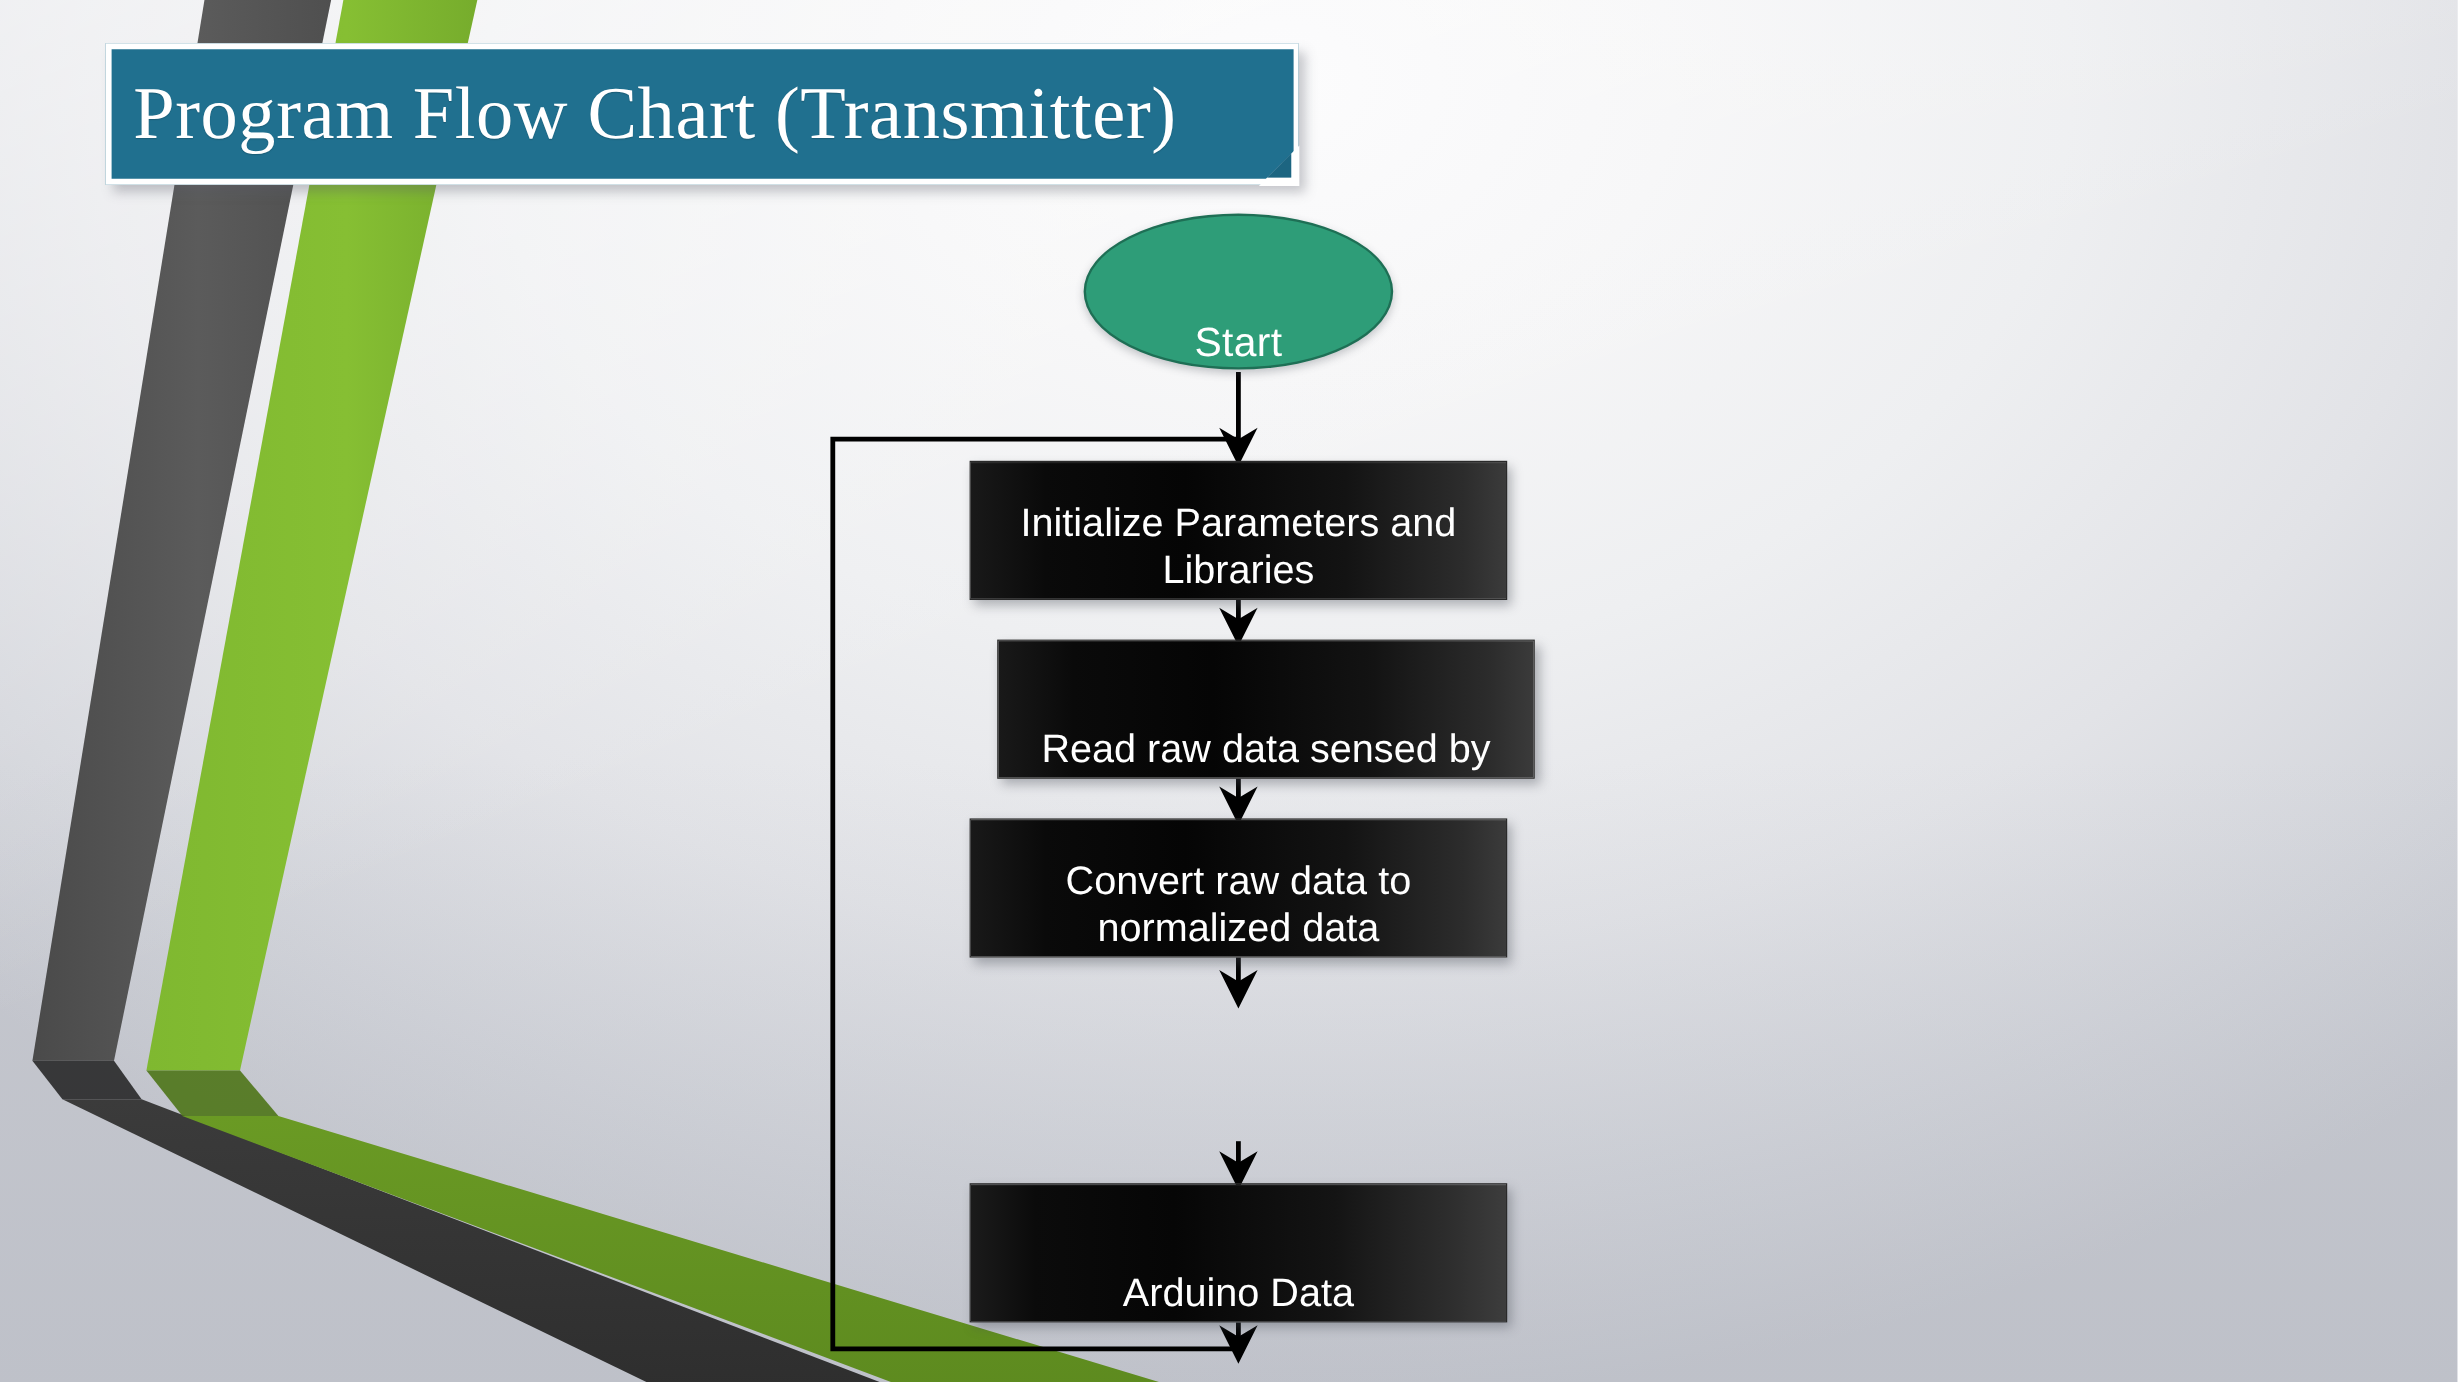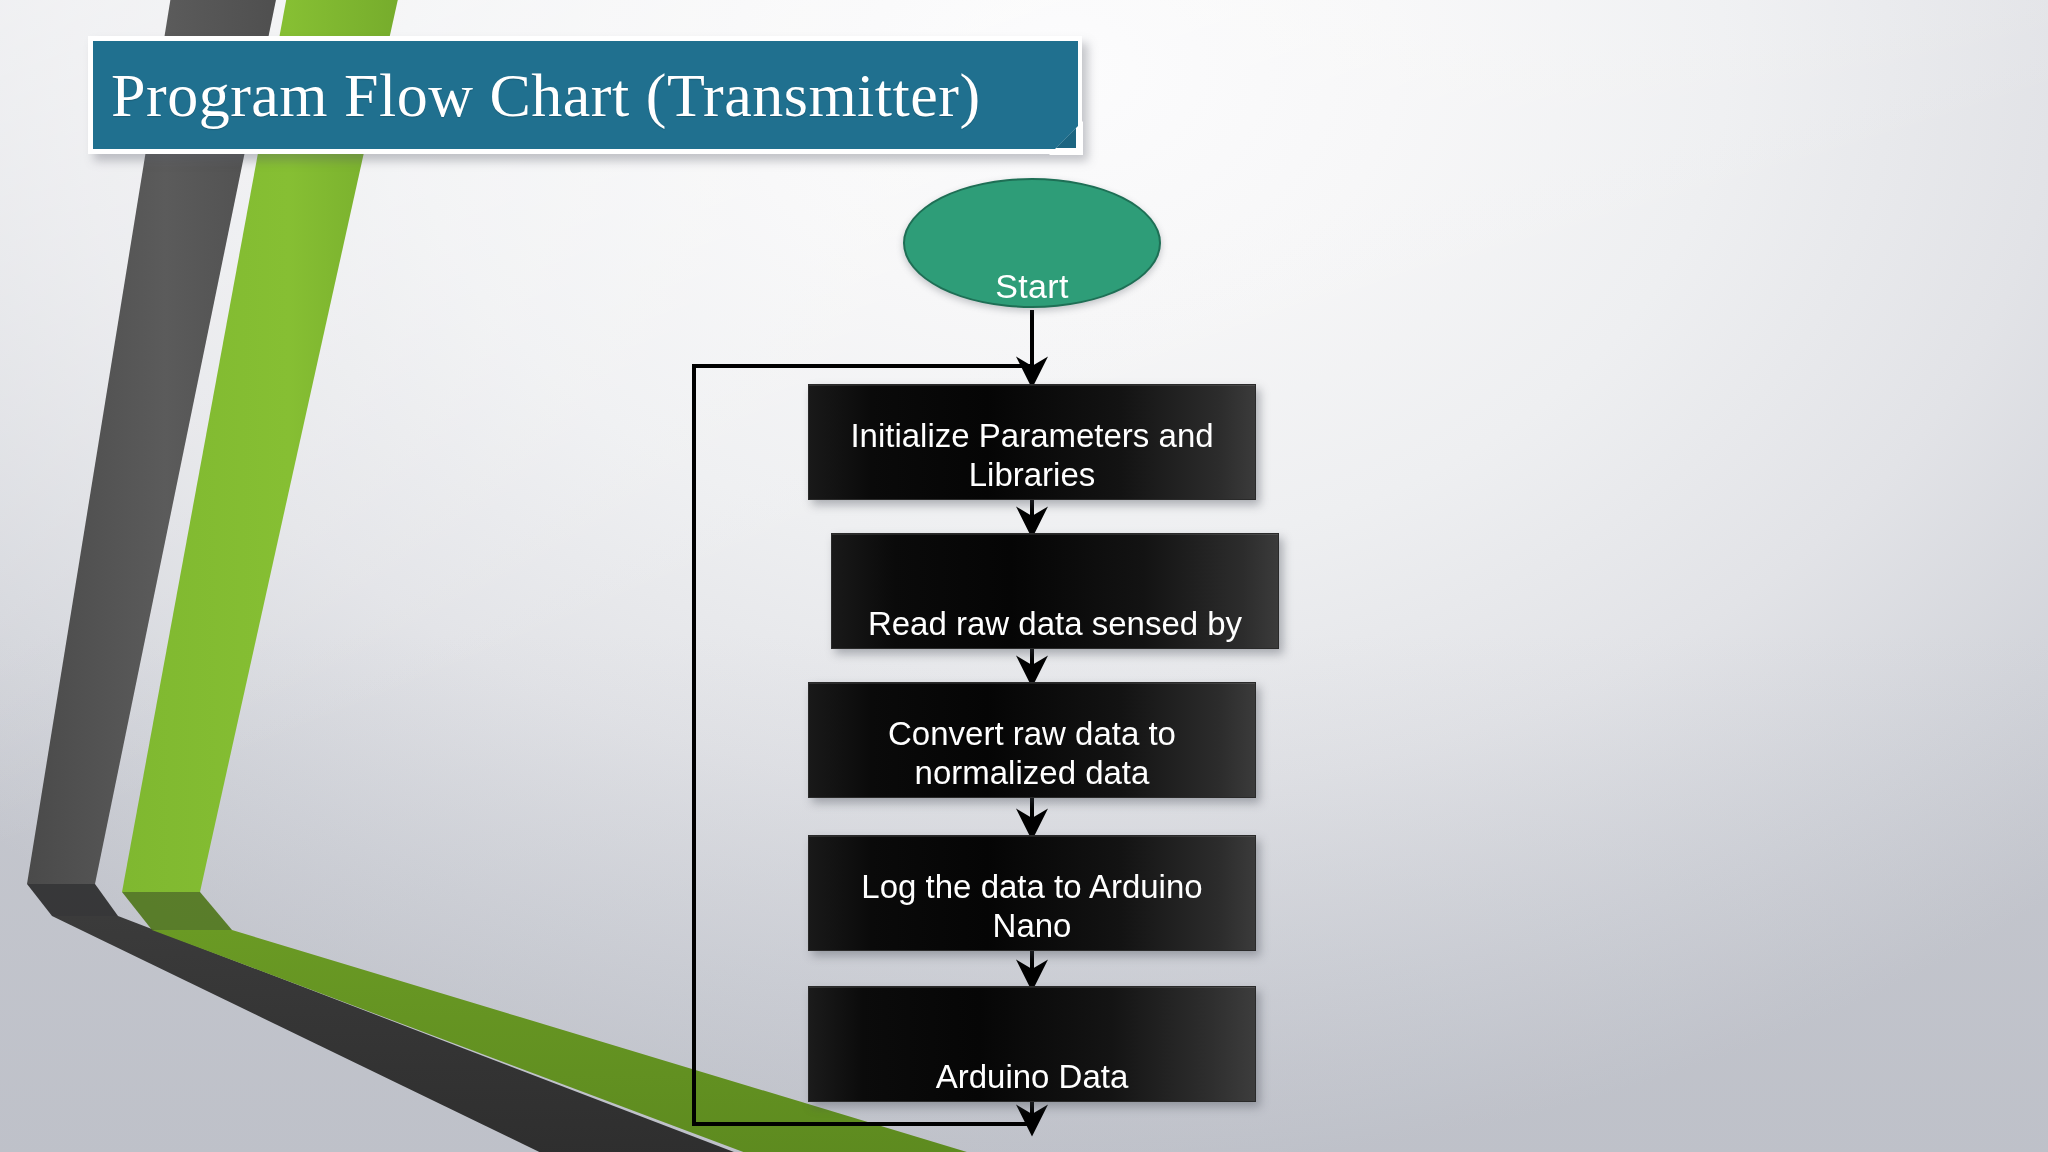--- a/index.html
+++ b/index.html
@@ -239,26 +239,20 @@
     </div>
   </div>
 
   <div class="node node-proc n3">
     <div>
       <span class="label">Convert raw data to</span>
       <span class="label">normalized data</span>
     </div>
   </div>
 
-  <div class="node node-proc n4">
-    <div>
-      <span class="label">Log the data to Arduino</span>
-      <span class="label">Nano</span>
-    </div>
-  </div>
 
   <div class="node node-proc n5">
     <div>
       <span class="label">Arduino Data</span>
     </div>
   </div>
 
 </div>
 
 </body></html>

